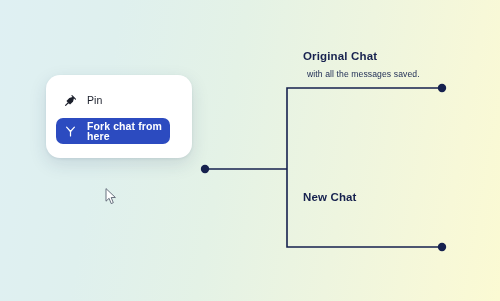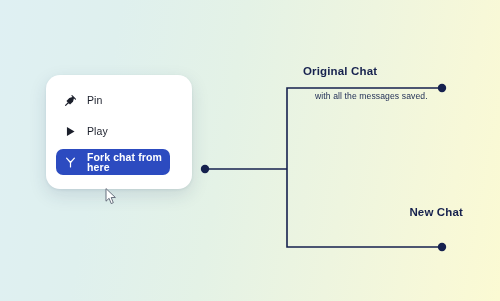--- a/index.html
+++ b/index.html
@@ -78,35 +78,35 @@
     left: 0; top: 0;
     width: 500px; height: 301px;
   }
 
   
   .block {
     position: absolute;
     width: 160px;
   }
   #block-original { left: 303px; top: 49px; }
-  #block-new { left: 303px; top: 190px; text-align: right; }
+  #block-new { left: 303px; top: 190px; }
 
   .block-title {
     font-size: 11.5px;
     font-weight: bold;
     color: #16214e;
     letter-spacing: 0.15px;
-    margin: 16px 0 5px 0;
+    margin: 1px 0 5px 0;
     line-height: 1.1;
   }
   .block-desc {
     font-size: 8.6px;
     color: #1c2a52;
     line-height: 1.45;
-    margin: 12px;
+    margin: 4px;
     letter-spacing: 0.1px;
     max-width: 150px;
   }
 </style>
 </head>
 <body>
 
 <div id="stage">
 
   <svg id="wires" viewBox="0 0 500 301" xmlns="http://www.w3.org/2000/svg">
@@ -128,28 +128,20 @@
           <path d="M9.8 1.9l4.3 4.3"></path>
           <path d="M11.4 3.5 L6.6 5.0 L3.0 8.6 L7.4 13.0 L11.0 9.4 L12.5 4.6 Z" fill="#1b1f2b" stroke="none"></path>
           <path d="M5.2 10.8 L2.0 14.0"></path>
         </svg>
       </span>
       <span class="mi-label">Pin</span>
     </div>
 
 
 
-    <div class="menu-item">
-      <span class="mi-icon">
-        <svg width="13" height="13" viewBox="0 0 16 16">
-          <path d="M3.6 2.4 L13.0 8 L3.6 13.6 Z" fill="#1b1f2b"></path>
-        </svg>
-      </span>
-      <span class="mi-label">Play</span>
-    </div>
 
     <div class="menu-item selected">
       <span class="mi-icon">
         <svg width="13" height="13" viewBox="0 0 16 16" fill="none" stroke="#ffffff" stroke-width="1.5" stroke-linecap="round" stroke-linejoin="round">
           <path d="M3.2 2.6 L8 8.0 L12.8 2.6"></path>
           <path d="M8 8.0 V13.4"></path>
         </svg>
       </span>
       <span class="mi-label">Fork chat from here</span>
     </div>

